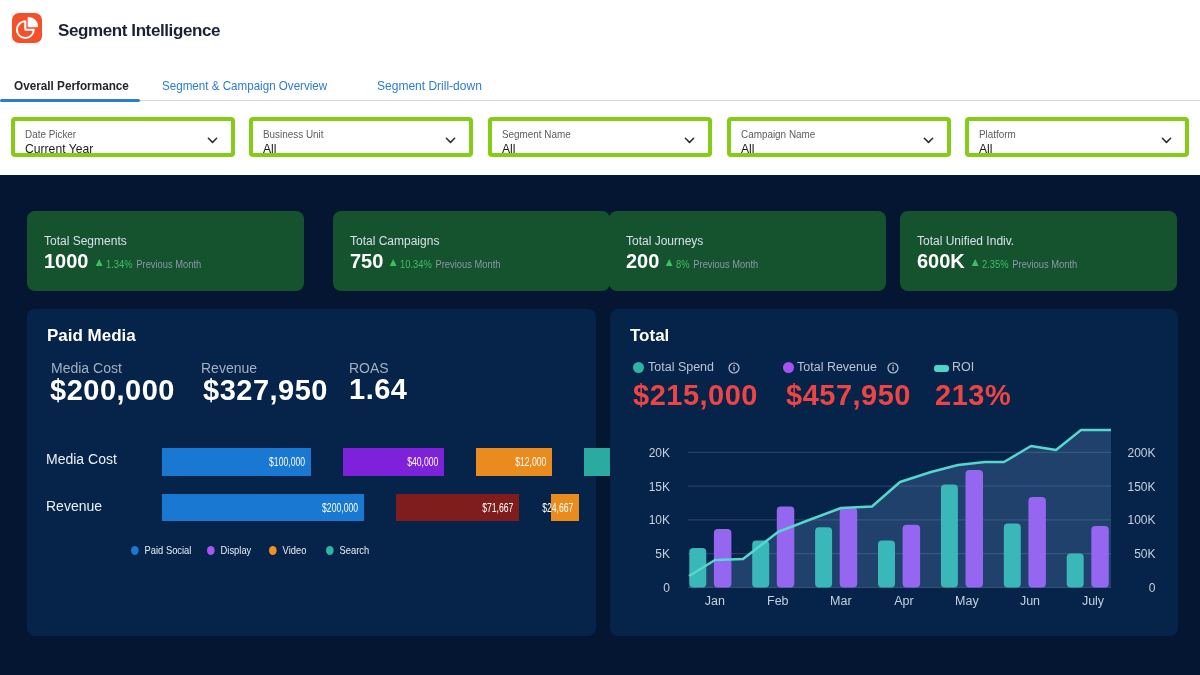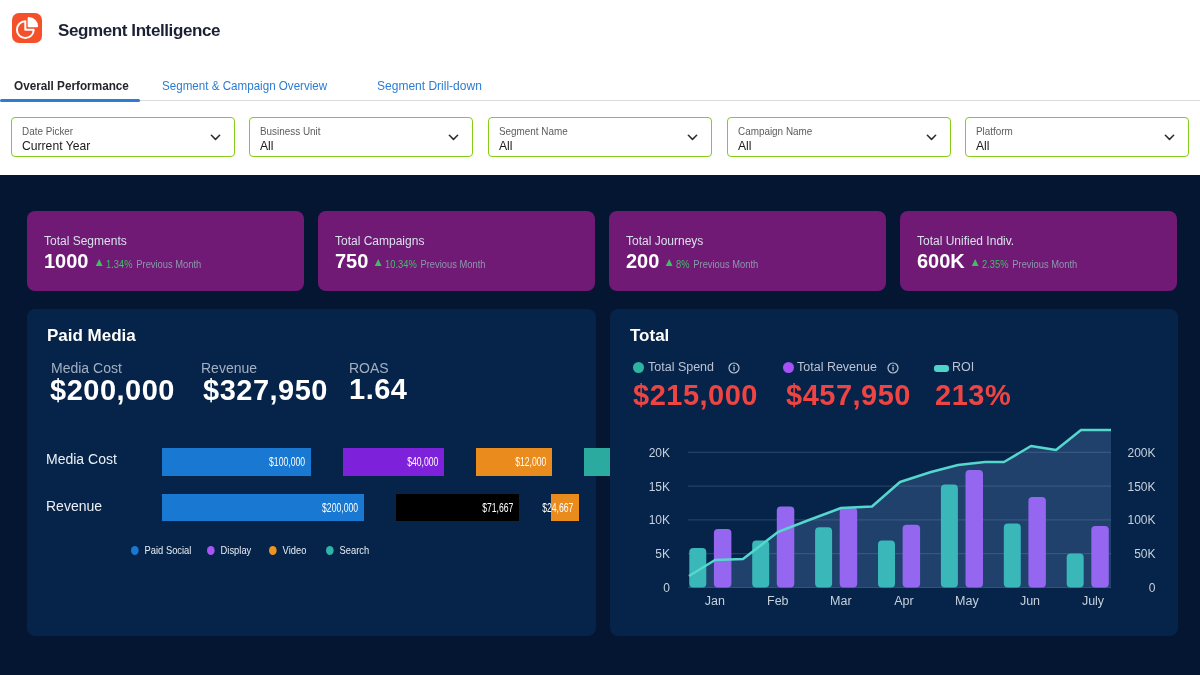--- a/index.html
+++ b/index.html
@@ -11,29 +11,29 @@
   #header { position:absolute; left:0; top:0; width:1200px; height:175px; background:#ffffff; }
   #logo { position:absolute; left:12px; top:13px; width:30px; height:30px; background:#F4502A; border-radius:7px; }
   #title { position:absolute; left:58px; top:21px; font-size:17px; font-weight:bold; color:#1B2134; letter-spacing:-0.4px; }
   #tabline { position:absolute; left:0; top:100px; width:1200px; height:1px; background:#d8dadd; }
   .tab { position:absolute; top:78px; font-size:13.5px; color:#2B7CD3; transform-origin:left center; white-space:nowrap; }
   #tab1 { left:14px; color:#24262B; font-weight:bold; transform:scaleX(0.87); }
   #tab2 { left:162px; transform:scaleX(0.86); }
   #tab3 { left:377px; transform:scaleX(0.89); }
   #tabunder { position:absolute; left:0; top:99px; width:140px; height:3px; background:#2B7CD3; border-radius:2px; }
 
-  .fbox { position:absolute; top:117px; width:224px; height:40px; background:#fff; border:1px solid #84cc16; border-radius:4px; }
+  .fbox { position:absolute; top:117px; width:224px; height:40px; background:#fff; border:4px solid #84cc16; border-radius:4px; }
   .flabel { position:absolute; left:10px; top:6.5px; font-size:11px; color:#5c5c5c; transform:scaleX(0.9); transform-origin:left center; }
   .fvalue { position:absolute; left:10px; top:20px; font-size:13.5px; color:#1b1b1b; transform:scaleX(0.9); transform-origin:left center; }
   .chev { position:absolute; right:13px; top:14px; width:11px; height:11px; }
 
   
   #main { position:absolute; left:0; top:175px; width:1200px; height:500px; background:#041631; }
 
-  .card { position:absolute; top:211px; width:277px; height:80px; background:#701a75; border-radius:8px; }
+  .card { position:absolute; top:211px; width:277px; height:80px; background:#14532d; border-radius:8px; }
   .clabel { position:absolute; left:17px; top:23px; font-size:12px; color:#D9E0EA; }
   .cvalrow { position:absolute; left:17px; top:39px; white-space:nowrap; }
   .cval { font-size:20px; font-weight:bold; color:#fff; }
   .ctri { display:inline-block; width:0; height:0; border-left:4.5px solid transparent; border-right:4.5px solid transparent; border-bottom:7px solid #3FBF63; margin:0 4px 2px 8px; }
   .cmeta { display:inline-block; transform:scaleX(0.85); transform-origin:left bottom; white-space:nowrap; }
   .cpct { font-size:11px; color:#3FBF63; }
   .cprev { font-size:11px; color:#8C98AC; }
 
   .panel { position:absolute; top:309px; height:327px; background:#062449; border-radius:8px; }
   #panelL { left:27px; width:569px; }
@@ -107,21 +107,21 @@
       </svg>
     </div>
   </div>
 
   <div id="main"></div>
 
   <div class="card" style="left:27px;">
     <div class="clabel">Total Segments</div>
     <div class="cvalrow"><span class="cval">1000</span><span class="cmeta"><span class="ctri"></span><span class="cpct">1.34%</span> <span class="cprev">Previous Month</span></span></div>
   </div>
-  <div class="card" style="left:318px;">
+  <div class="card" style="left:333px;">
     <div class="clabel">Total Campaigns</div>
     <div class="cvalrow"><span class="cval">750</span><span class="cmeta"><span class="ctri"></span><span class="cpct">10.34%</span> <span class="cprev">Previous Month</span></span></div>
   </div>
   <div class="card" style="left:609px;text-align:right;">
     <div class="clabel">Total Journeys</div>
     <div class="cvalrow"><span class="cval">200</span><span class="cmeta"><span class="ctri"></span><span class="cpct">8%</span> <span class="cprev">Previous Month</span></span></div>
   </div>
   <div class="card" style="left:900px;">
     <div class="clabel">Total Unified Indiv.</div>
     <div class="cvalrow"><span class="cval">600K</span><span class="cmeta"><span class="ctri"></span><span class="cpct">2.35%</span> <span class="cprev">Previous Month</span></span></div>
@@ -149,21 +149,21 @@
       </div>
       <div class="seg" style="width:99px;  background:#2BAB9F;">
         <span>$48,000</span>
       </div>
     </div>
     <div class="rowlab" style="top:189px;">Revenue</div>
     <div class="hbar" style="top:185px; height:27px;">
       <div class="seg" style="width:202px; background:#1878D2;">
         <span>$200,000</span>
       </div>
-      <div class="seg" style="width:123px; background:#000000;">
+      <div class="seg" style="width:123px; background:#7f1d1d;">
         <span>$71,667</span>
       </div>
       <div class="seg" style="width:28px;  background:#EA8B1E;">
         <span>$24,667</span>
       </div>
       <div class="seg" style="width:58px;  background:#2BAB9F;">
         <span>$31,616</span>
       </div>
     </div>
     <div class="litem" style="left:104px; top:235px;"><span class="ldot" style="background:#1878D2;"></span>Paid Social</div>

